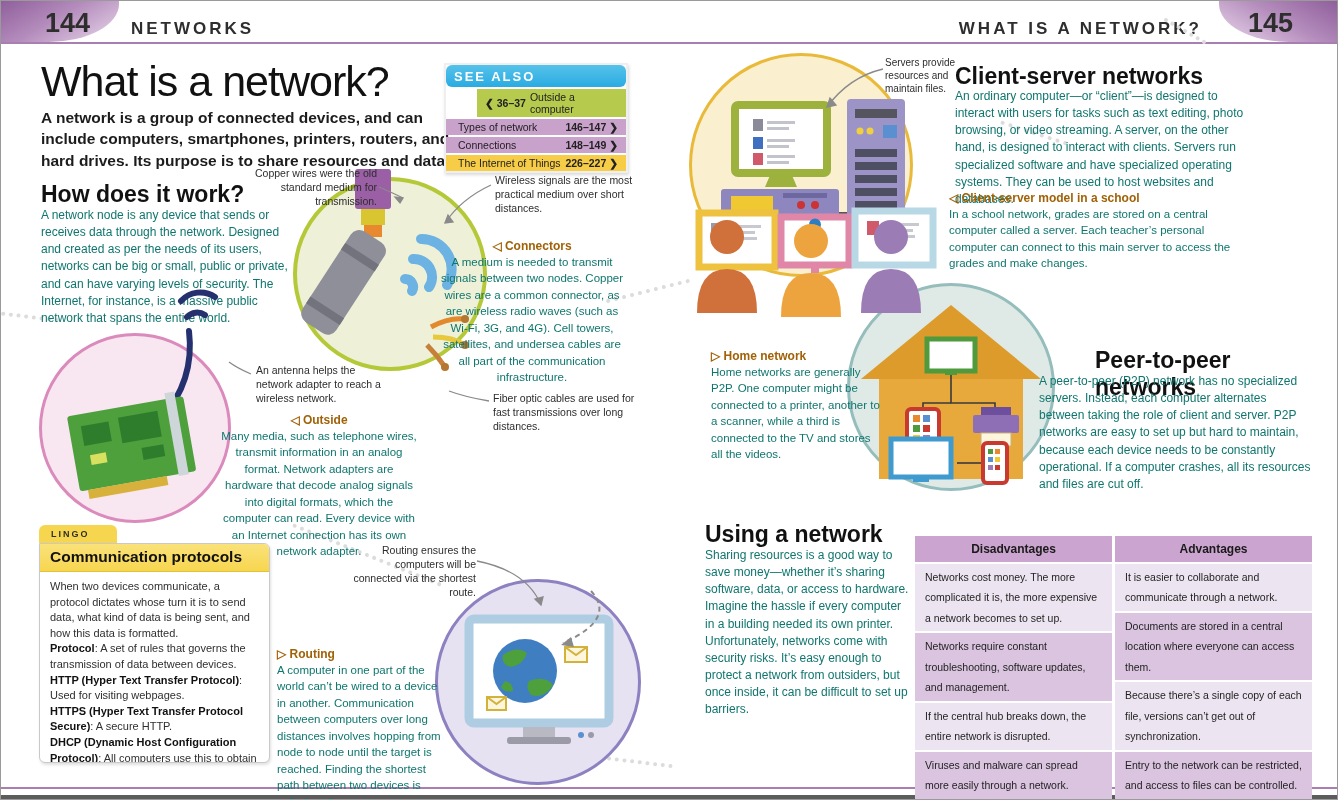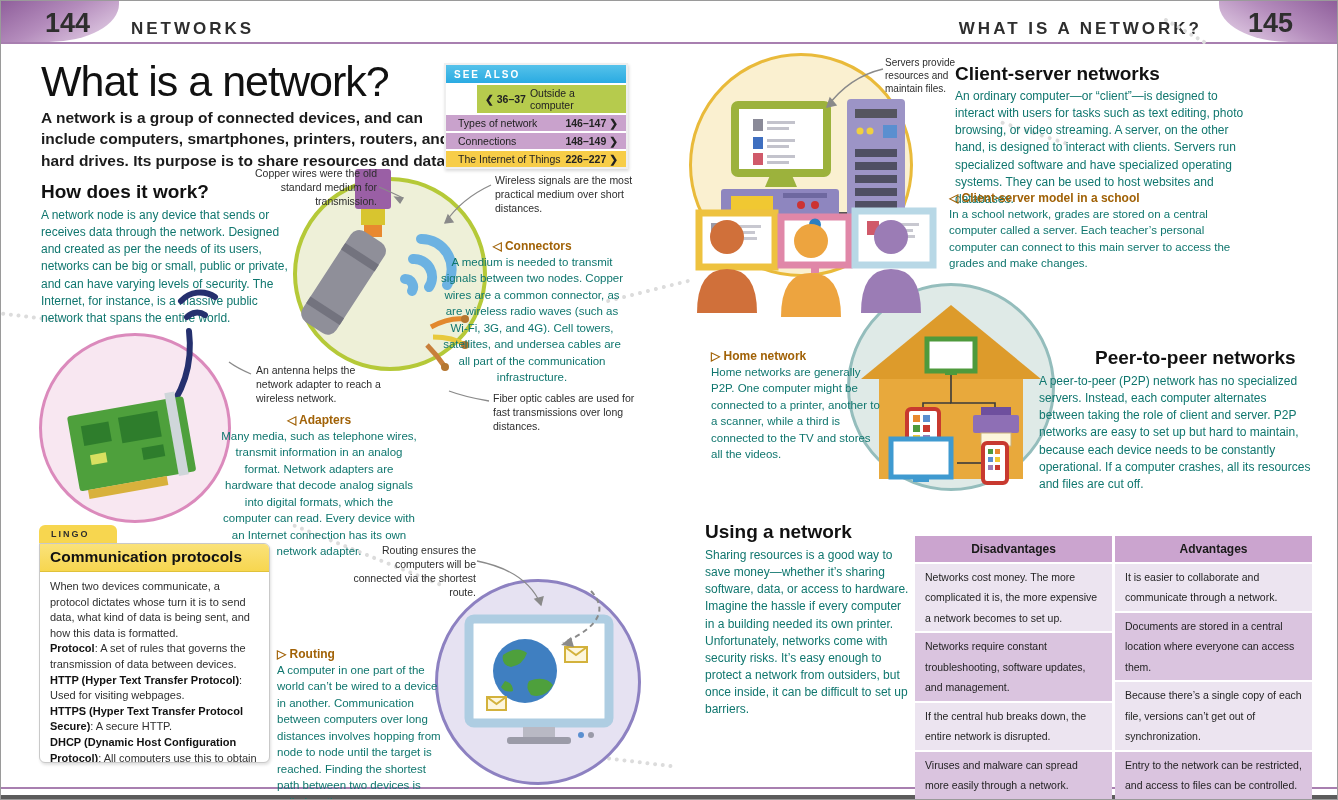--- a/index.html
+++ b/index.html
@@ -17,30 +17,30 @@
   .page-num{font-size:27px;font-weight:bold;color:#2e2e2e;position:absolute;bottom:3px;}
   .tab-left .page-num{left:44px;}
   .tab-right .page-num{right:44px;}
   .section-label{font-size:17px;font-weight:bold;letter-spacing:3px;color:#2e2e2e;top:18px;}
   .header-rule{top:41px;left:0;width:1338px;height:2px;background:var(--rule-purple);}
   .footer-rule{top:786px;left:0;width:1338px;height:2px;background:var(--rule-purple);}
   .page-edge{bottom:0;left:0;width:1338px;height:4px;background:#5c5c5c;}
   
   .title{font-size:43px;color:#111;letter-spacing:-1px;}
   .lead{font-size:15.5px;font-weight:bold;line-height:1.38;color:#1c1c1c;width:420px;}
-  .h2{font-size:19px;font-weight:bold;color:#111;text-align:center;}
+  .h2{font-size:23px;font-weight:bold;color:#111;}
   .body{font-size:12px;line-height:1.43;color:#0f766e;}
   .note{font-size:10.5px;line-height:1.32;color:#2d2d2d;}
   .sub-block .sub-head{font-size:12px;font-weight:bold;color:#a16207;margin-bottom:1px;}
   .sub-block .body{font-size:11.5px;}
   .t-center{text-align:center;}
   .t-right{text-align:right;}
   
   .see-also{left:443px;top:62px;width:184px;border:2px solid #efefef;box-shadow:1px 2px 3px rgba(0,0,0,.15);}
-  .sa-head{background:linear-gradient(#56c2ea,var(--see-also-blue));color:#fff;font-size:10px;font-weight:bold;letter-spacing:2px;padding:4px 8px 3px;}
+  .sa-head{background:linear-gradient(#56c2ea,var(--see-also-blue));color:#fff;font-size:13px;font-weight:bold;letter-spacing:2px;padding:4px 8px 3px;border-radius:6px;}
   .sa-row{display:flex;align-items:center;padding:2px 8px;margin-top:2px;font-size:10.5px;color:#222;min-height:15px;}
   .sa-bold{font-weight:bold;margin-right:4px;white-space:pre;}
   .sa-label{flex:1;}
   .sa-pages{font-weight:bold;}
   
   .circle{border-radius:50%;}
   .c-green{left:292px;top:176px;width:194px;height:194px;background:var(--circle-green-fill);border:4px solid var(--circle-green-border);}
   .c-pink{left:38px;top:332px;width:192px;height:190px;background:var(--circle-pink-fill);border:3px solid var(--circle-pink-border);}
   .c-purple{left:434px;top:578px;width:206px;height:206px;background:var(--circle-purple-fill);border:3px solid var(--circle-purple-border);}
   .c-yellow{left:688px;top:52px;width:224px;height:224px;background:var(--circle-yellow-fill);border:3px solid var(--circle-yellow-border);}
@@ -323,21 +323,21 @@
   <div class="abs note" style="left:255px;top:363px;width:138px;">An antenna helps the network adapter to reach a wireless network.</div>
   <div class="abs note" style="left:492px;top:391px;width:142px;">Fiber optic cables are used for fast transmissions over long distances.</div>
   <div class="abs note t-right" style="left:347px;top:543px;width:128px;">Routing ensures the computers will be connected via the shortest route.</div>
   <div class="abs note" style="left:884px;top:55px;width:80px;font-size:10px;">Servers provide resources and maintain files.</div>
 
   <div class="abs sub-block t-center" style="left:438px;top:238px;width:186px;">
     <div class="sub-head">◁ Connectors</div>
     <div class="body">A medium is needed to transmit signals between two nodes. Copper wires are a common connector, as are wireless radio waves (such as Wi-Fi, 3G, and 4G). Cell towers, satellites, and undersea cables are all part of the communication infrastructure.</div>
   </div>
   <div class="abs sub-block t-center" style="left:220px;top:412px;width:196px;">
-    <div class="sub-head">◁ Adapters</div>
+    <div class="sub-head">◁ Outside</div>
     <div class="body">Many media, such as telephone wires, transmit information in an analog format. Network adapters are hardware that decode analog signals into digital formats, which the computer can read. Every device with an Internet connection has its own network adapter.</div>
   </div>
   <div class="abs sub-block" style="left:276px;top:646px;width:166px;">
     <div class="sub-head">▷ Routing</div>
     <div class="body">A computer in one part of the world can’t be wired to a device in another. Communication between computers over long distances involves hopping from node to node until the target is reached. Finding the shortest path between two devices is called routing.</div>
   </div>
 
   <div class="abs lingo-tab">LINGO</div>
   <div class="abs lingo-box">
     <div class="lingo-head">Communication protocols</div>

